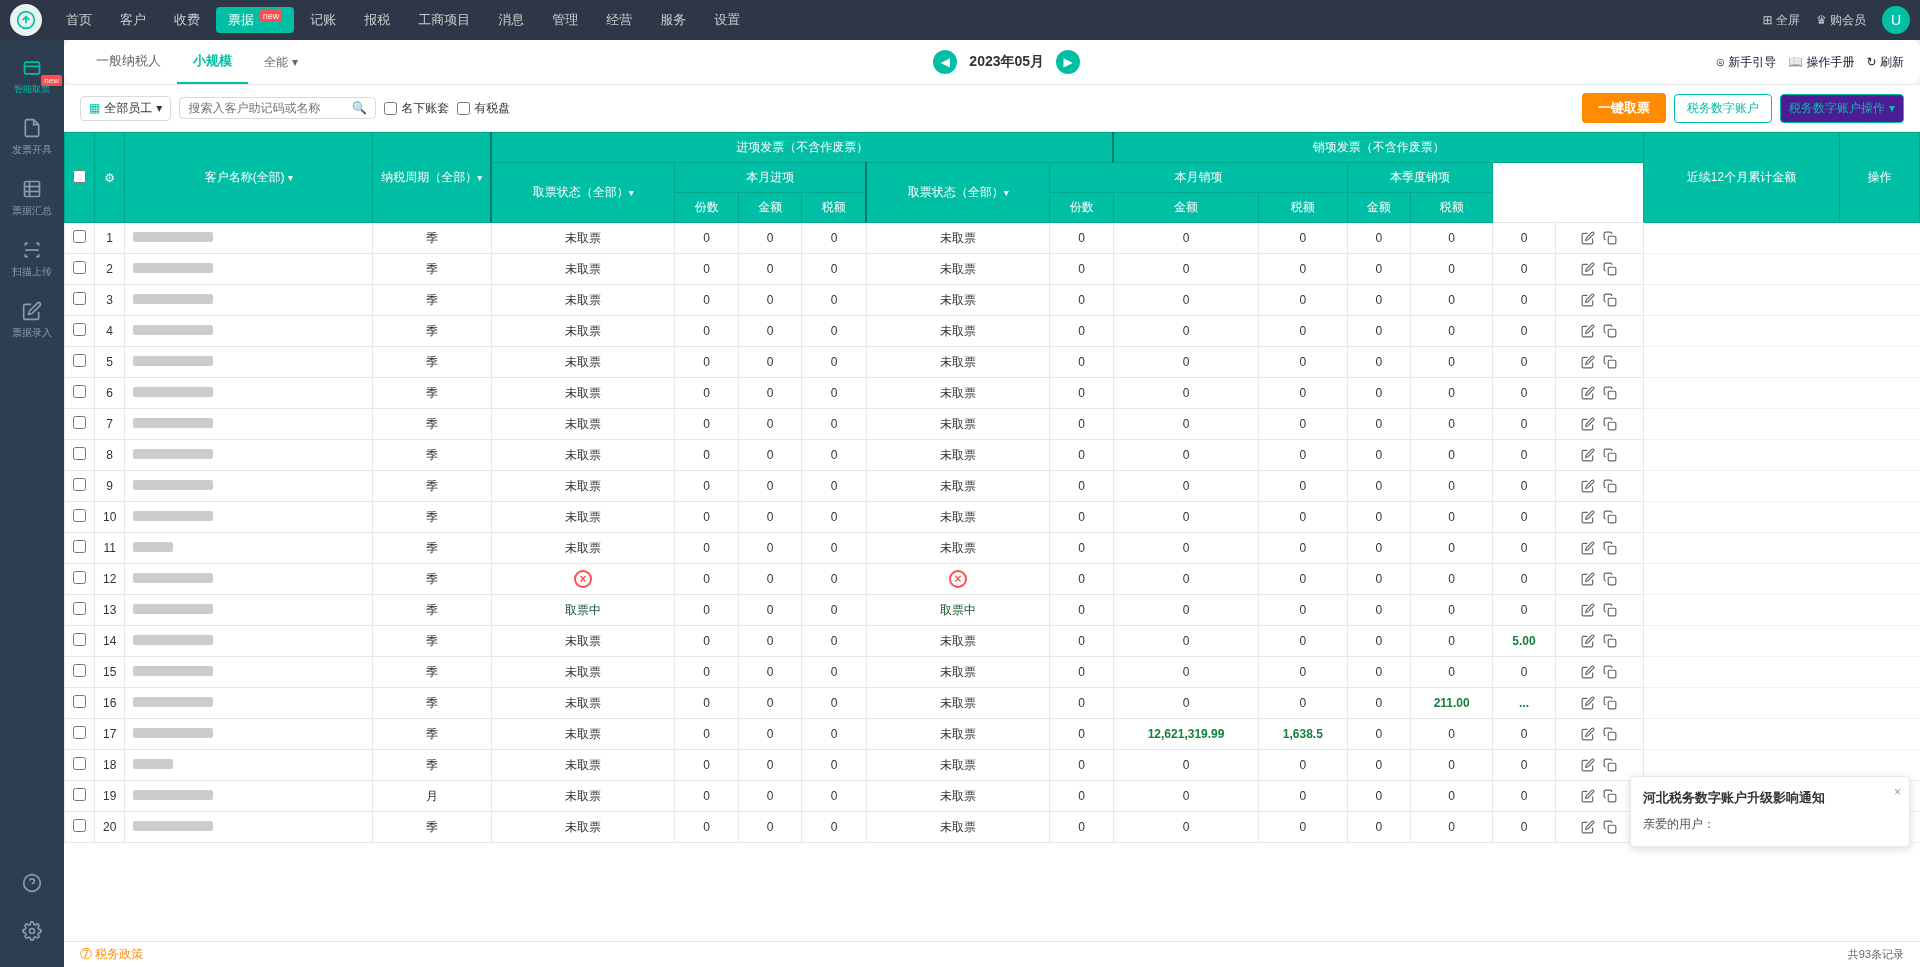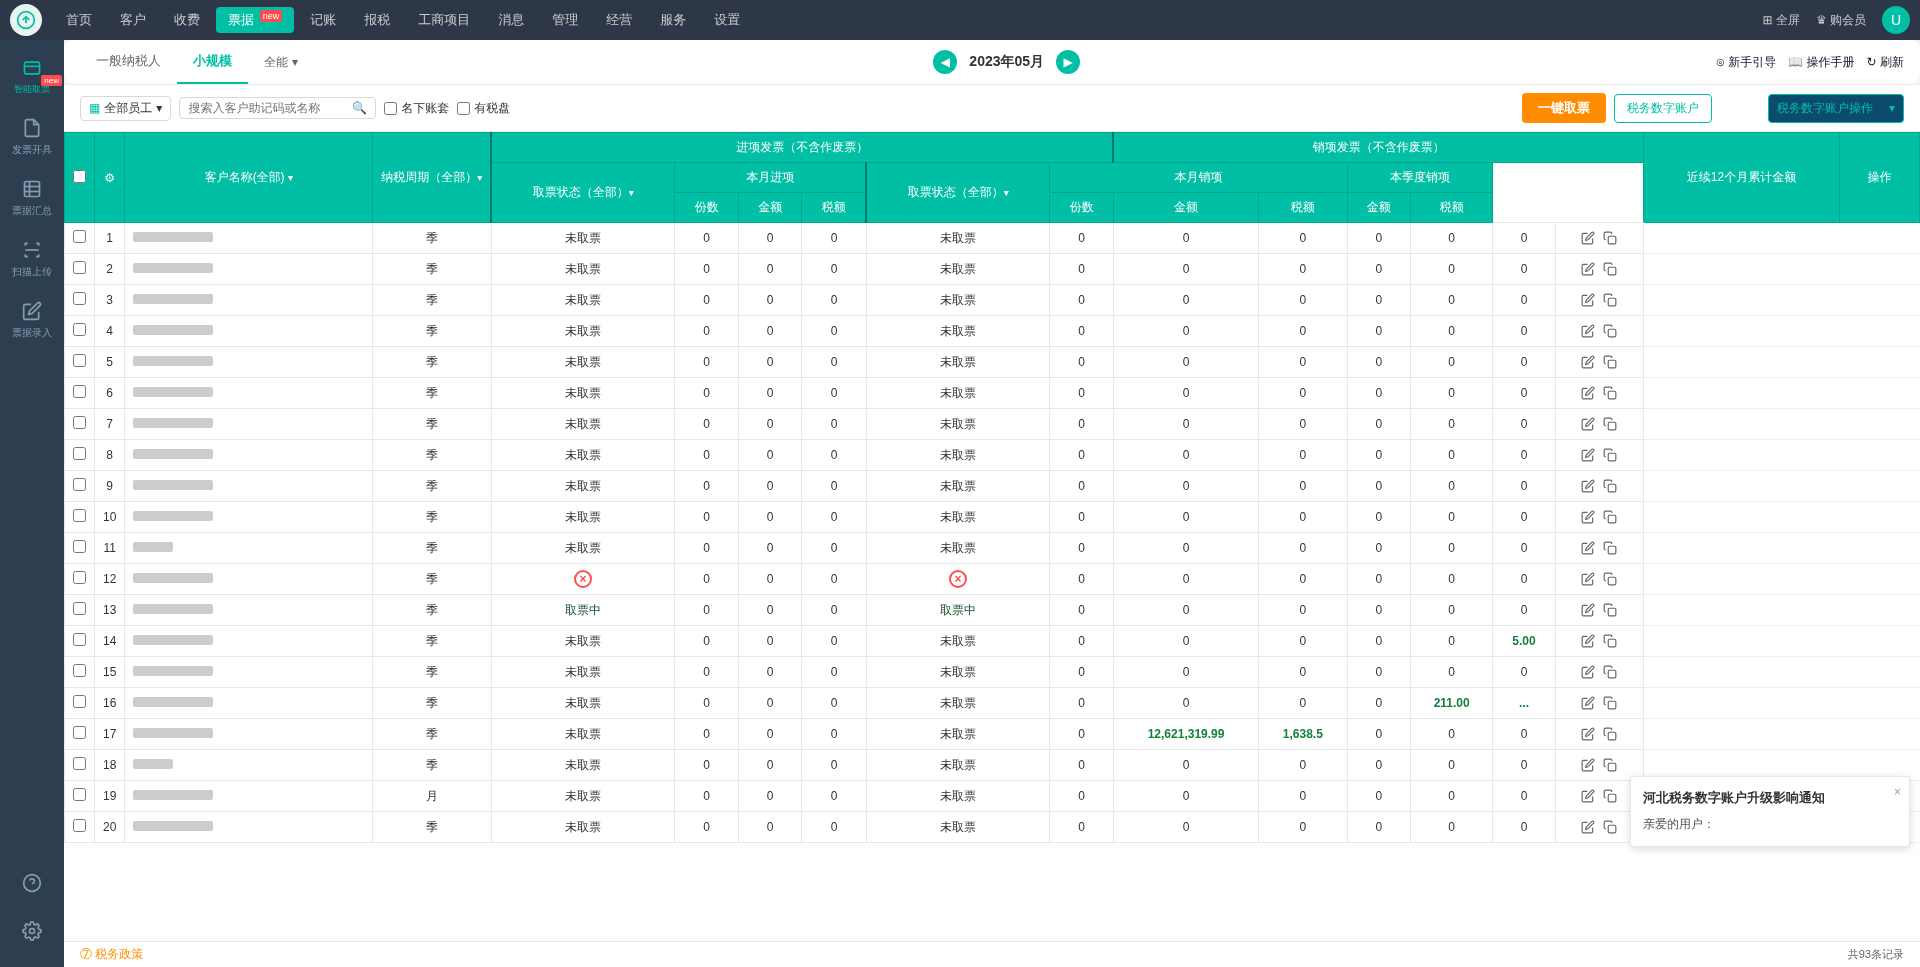--- a/index.html
+++ b/index.html
@@ -32,21 +32,21 @@
     .nav-btn { width: 24px; height: 24px; border-radius: 50%; background: #00bfa5; color: #fff; display: flex; align-items: center; justify-content: center; cursor: pointer; font-size: 12px; }
 
     
     .filter-row { background: #fff; padding: 8px 16px; display: flex; align-items: center; gap: 8px; border-bottom: 1px solid #eee; }
     .filter-select { border: 1px solid #d9d9d9; border-radius: 4px; padding: 3px 8px; font-size: 12px; display: flex; align-items: center; gap: 4px; cursor: pointer; background: #fff; }
     .search-input-wrap { border: 1px solid #d9d9d9; border-radius: 4px; padding: 3px 8px; display: flex; align-items: center; gap: 4px; background: #fff; }
     .search-input-wrap input { border: none; outline: none; font-size: 12px; width: 160px; }
     .checkbox-item { display: flex; align-items: center; gap: 4px; font-size: 12px; cursor: pointer; }
     .btn-primary { background: #ff8c00; color: #fff; border: none; padding: 6px 16px; border-radius: 4px; cursor: pointer; font-size: 13px; font-weight: bold; }
     .btn-default { background: #fff; color: #00bfa5; border: 1px solid #00bfa5; padding: 5px 12px; border-radius: 4px; cursor: pointer; font-size: 12px; }
-    .btn-dropdown { background: #0c4a6e; color: #00bfa5; border: 1px solid #00bfa5; padding: 5px 8px; border-radius: 4px; cursor: pointer; font-size: 12px; display: flex; align-items: center; gap: 16px; margin-left: 48px; }
+    .btn-dropdown { background: #4c1d95; color: #00bfa5; border: 1px solid #00bfa5; padding: 5px 8px; border-radius: 4px; cursor: pointer; font-size: 12px; display: flex; align-items: center; gap: 4px; }
 
     
     .table-wrap { flex: 1; overflow: auto; background: #fff; margin: 0; }
     table { width: 100%; border-collapse: collapse; font-size: 12px; }
     thead tr th { background: #00bfa5; color: #fff; padding: 6px 8px; text-align: center; border: 1px solid #00a88a; font-weight: normal; white-space: nowrap; position: sticky; top: 0; z-index: 10; }
     tbody tr { border-bottom: 1px solid #f0f0f0; }
     tbody td { padding: 6px 8px; text-align: center; border: 1px solid #e8e8e8; white-space: nowrap; }
     .blurred { background: #ccc; border-radius: 2px; height: 10px; display: inline-block; width: 80px; }
     .blurred-sm { background: #ccc; border-radius: 2px; height: 10px; display: inline-block; width: 40px; }
     .status-taking { color: #14532d; }

